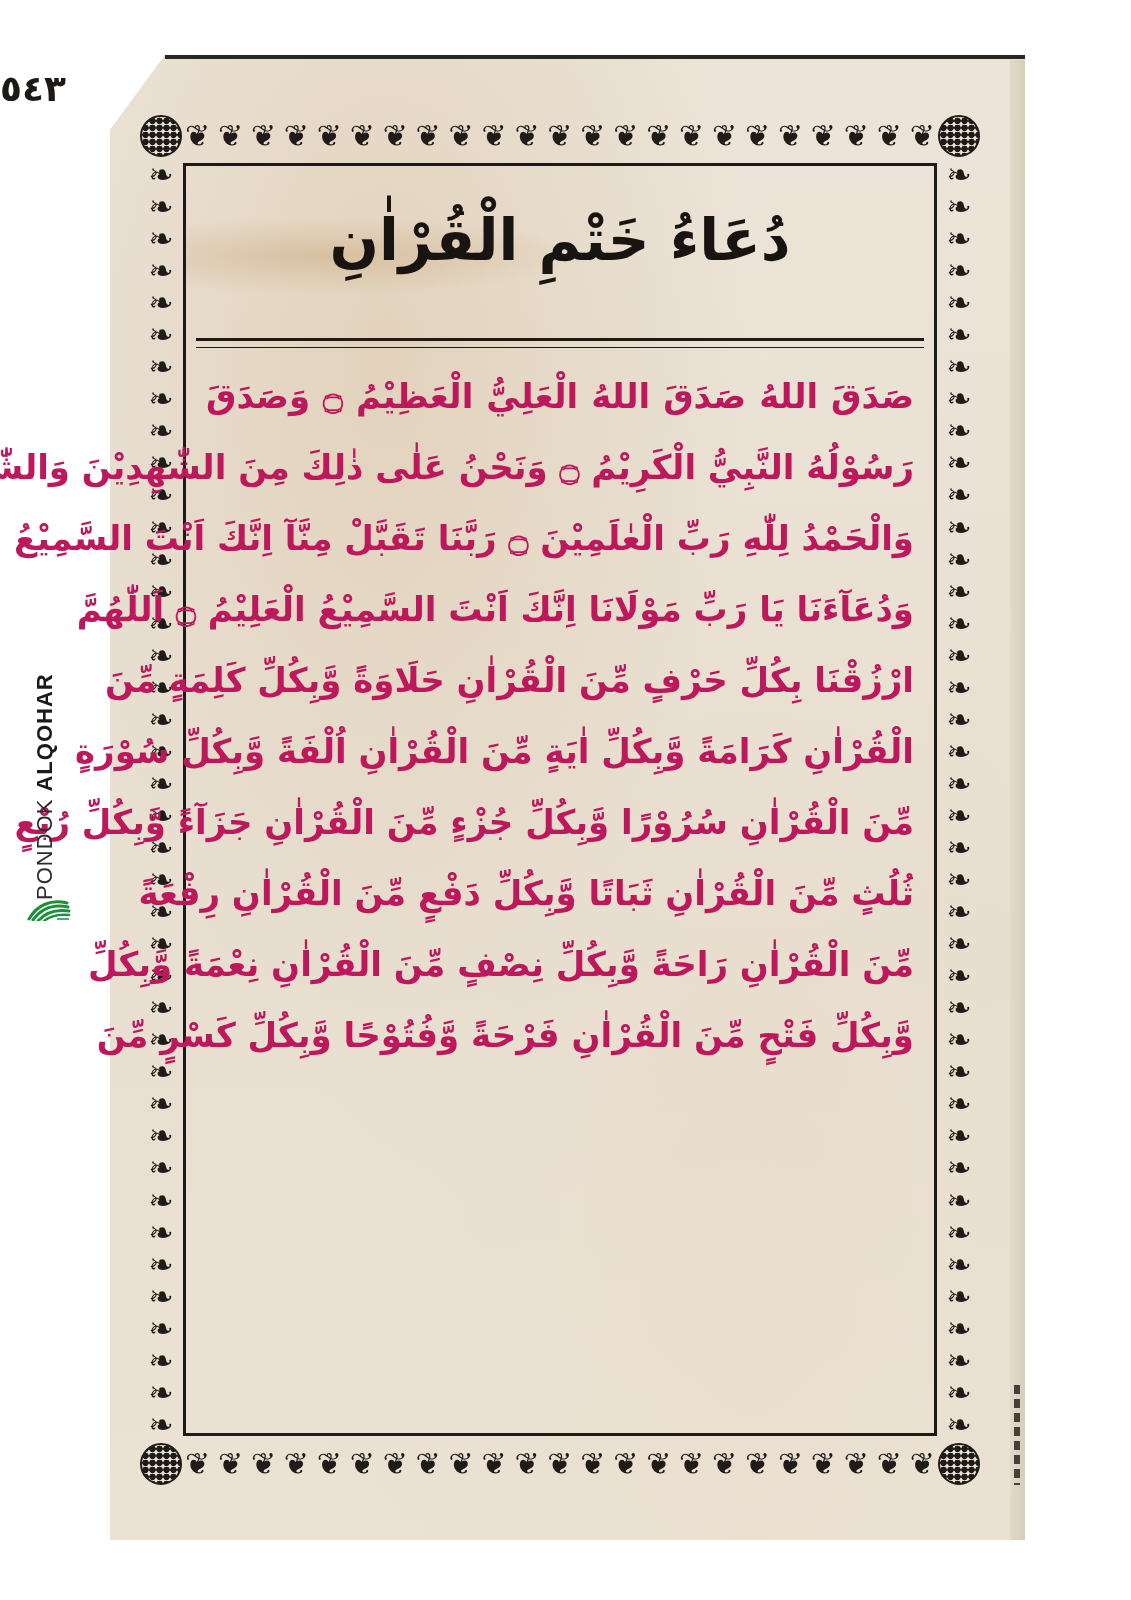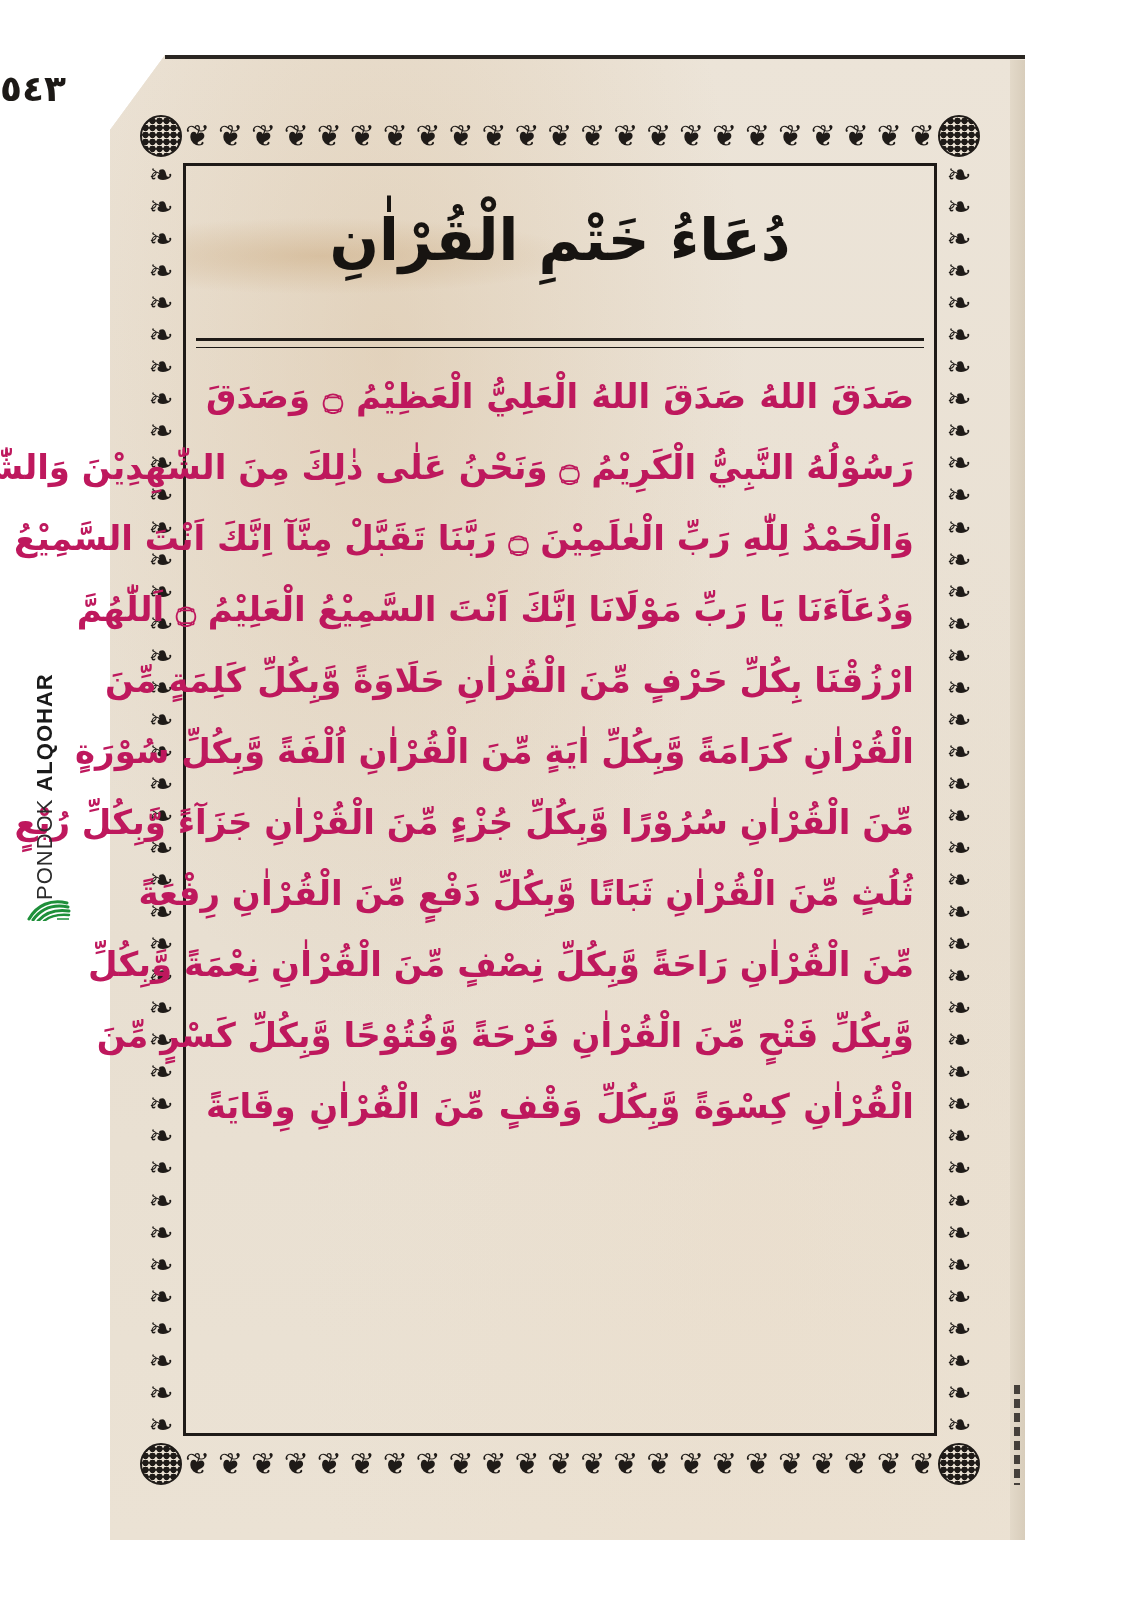--- a/index.html
+++ b/index.html
@@ -378,21 +378,20 @@
     <span class="body-line">صَدَقَ اللهُ صَدَقَ اللهُ الْعَلِيُّ الْعَظِيْمُ ۝ وَصَدَقَ</span>
     <span class="body-line">رَسُوْلُهُ النَّبِيُّ الْكَرِيْمُ ۝ وَنَحْنُ عَلٰى ذٰلِكَ مِنَ الشّٰهِدِيْنَ وَالشّٰكِرِيْنَ</span>
     <span class="body-line">وَالْحَمْدُ لِلّٰهِ رَبِّ الْعٰلَمِيْنَ ۝ رَبَّنَا تَقَبَّلْ مِنَّآ اِنَّكَ اَنْتَ السَّمِيْعُ</span>
     <span class="body-line">وَدُعَآءَنَا يَا رَبِّ مَوْلَانَا اِنَّكَ اَنْتَ السَّمِيْعُ الْعَلِيْمُ ۝ اَللّٰهُمَّ</span>
     <span class="body-line">ارْزُقْنَا بِكُلِّ حَرْفٍ مِّنَ الْقُرْاٰنِ حَلَاوَةً وَّبِكُلِّ كَلِمَةٍ مِّنَ</span>
     <span class="body-line">الْقُرْاٰنِ كَرَامَةً وَّبِكُلِّ اٰيَةٍ مِّنَ الْقُرْاٰنِ اُلْفَةً وَّبِكُلِّ سُوْرَةٍ</span>
     <span class="body-line">مِّنَ الْقُرْاٰنِ سُرُوْرًا وَّبِكُلِّ جُزْءٍ مِّنَ الْقُرْاٰنِ جَزَآءً وَّبِكُلِّ رُبْعٍ</span>
     <span class="body-line">ثُلُثٍ مِّنَ الْقُرْاٰنِ ثَبَاتًا وَّبِكُلِّ دَفْعٍ مِّنَ الْقُرْاٰنِ رِفْعَةً</span>
     <span class="body-line">مِّنَ الْقُرْاٰنِ رَاحَةً وَّبِكُلِّ نِصْفٍ مِّنَ الْقُرْاٰنِ نِعْمَةً وَّبِكُلِّ</span>
     <span class="body-line">وَّبِكُلِّ فَتْحٍ مِّنَ الْقُرْاٰنِ فَرْحَةً وَّفُتُوْحًا وَّبِكُلِّ كَسْرٍ مِّنَ</span>
-    <span class="body-line">الْقُرْاٰنِ كِسْوَةً وَّبِكُلِّ وَقْفٍ مِّنَ الْقُرْاٰنِ وِقَايَةً</span>
   </div>
 </div>
 
 <div class="watermark">
   <div class="watermark-text">
     <span>PONDOK </span><span class="strong">ALQOHAR</span>
   </div>
   <svg class="watermark-logo" viewBox="0 0 44 26">
     <path d="M2 24 C10 10, 24 4, 40 8" stroke="#1f8f3a" stroke-width="3" fill="none" stroke-linecap="round"></path>
     <path d="M6 25 C14 14, 26 9, 41 12" stroke="#1f8f3a" stroke-width="3" fill="none" stroke-linecap="round"></path>

